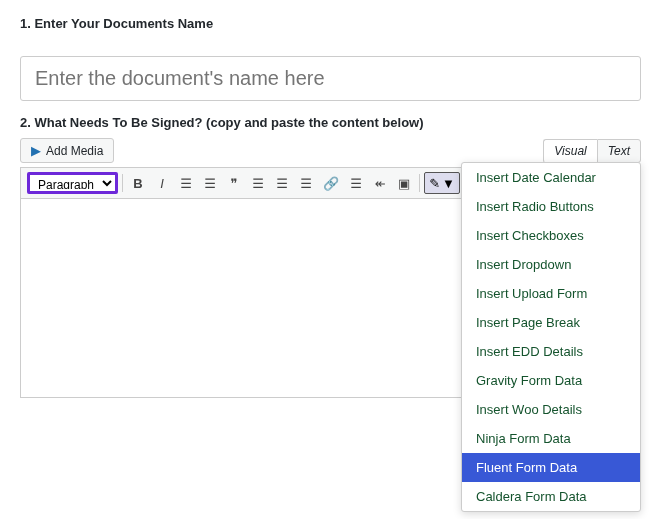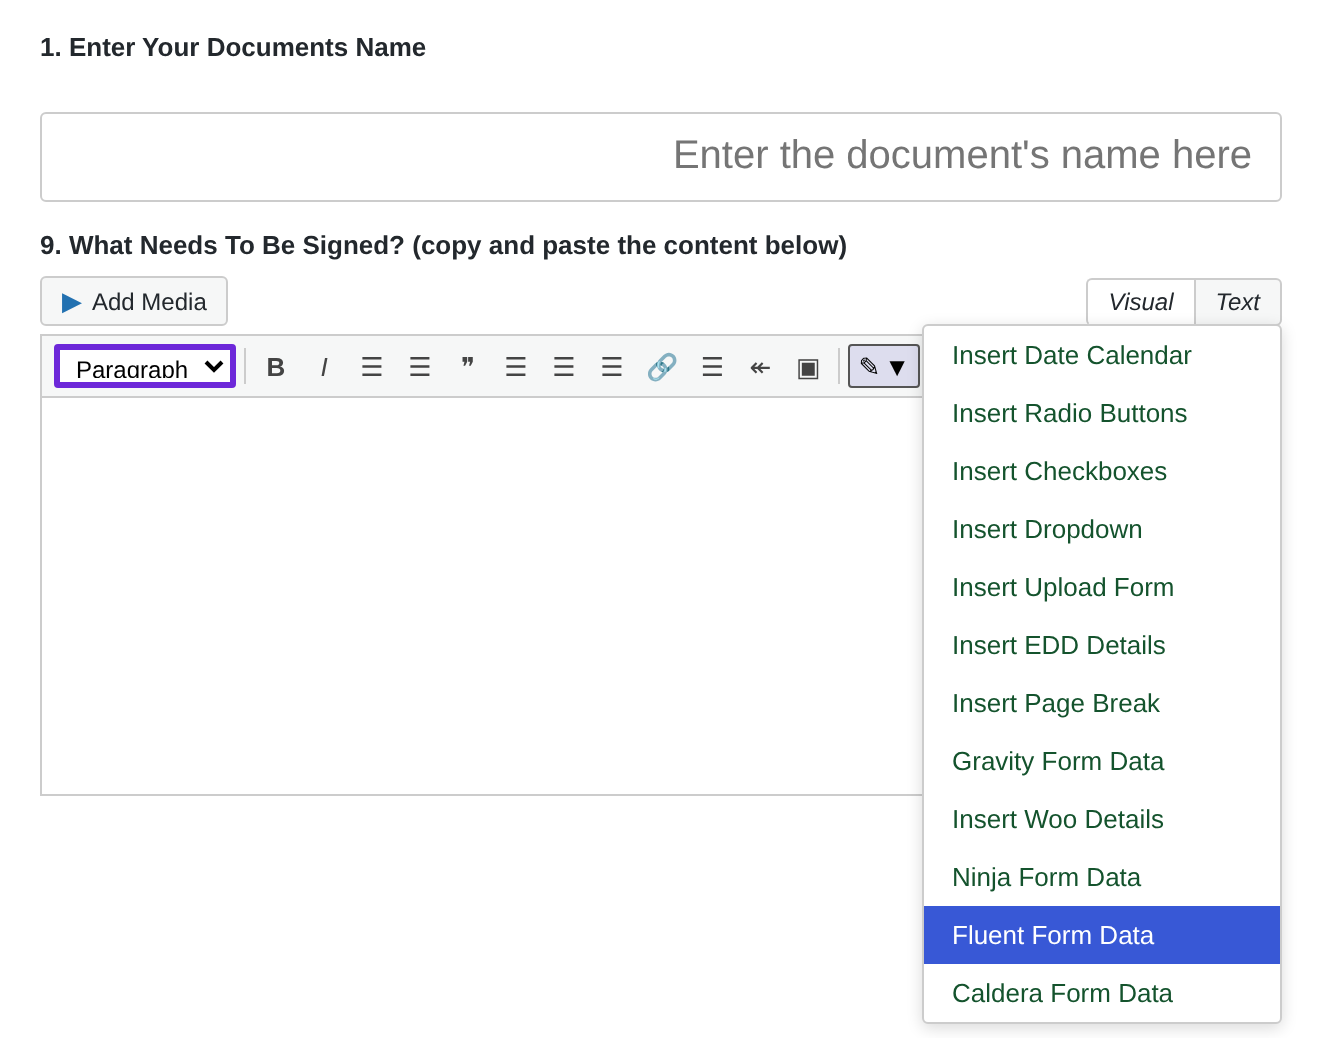--- a/index.html
+++ b/index.html
@@ -28,21 +28,20 @@
     .doc-name-input {
       width: 100%;
       padding: 10px 14px;
       font-size: 20px;
       color: #aaa;
       border: 1px solid #ccc;
       border-radius: 3px;
       margin-bottom: 14px;
       outline: none;
       background: #fff;
-      text-align: right;
     }
     .section-label2 {
       font-size: 13px;
       font-weight: 600;
       margin-bottom: 8px;
       color: #23282d;
     }
     .editor-top-bar {
       display: flex;
       justify-content: space-between;
@@ -170,21 +169,21 @@
 </head>
 <body>
 
 <div class="page-wrapper">
 
   
   <div class="section-label">1. Enter Your Documents Name</div>
   <input class="doc-name-input" type="text" placeholder="Enter the document's name here" style="">
 
   
-  <div class="section-label2">9. What Needs To Be Signed? (copy and paste the content below)</div>
+  <div class="section-label2">2. What Needs To Be Signed? (copy and paste the content below)</div>
 
   
   <div class="editor-top-bar">
     <button class="add-media-btn">
       <span class="media-icon">▶</span>
       <span>Add Media</span>
     </button>
     <div class="visual-text-tabs">
       <button class="vt-tab active">Visual</button>
       <button class="vt-tab">Text</button>
@@ -243,22 +242,22 @@
   
   <div class="editor-area"></div>
 
   
   <div class="dropdown-menu" id="dropdown-menu">
       <div class="dropdown-item">Insert Date Calendar</div>
       <div class="dropdown-item">Insert Radio Buttons</div>
       <div class="dropdown-item">Insert Checkboxes</div>
       <div class="dropdown-item">Insert Dropdown</div>
       <div class="dropdown-item">Insert Upload Form</div>
+      <div class="dropdown-item">Insert Page Break</div>
       <div class="dropdown-item">Insert EDD Details</div>
-      <div class="dropdown-item">Insert Page Break</div>
       <div class="dropdown-item">Gravity Form Data</div>
       <div class="dropdown-item">Insert Woo Details</div>
       <div class="dropdown-item">Ninja Form Data</div>
       <div class="dropdown-item highlighted">Fluent Form Data</div>
       <div class="dropdown-item">Caldera Form Data</div>
     </div>
 
 </div>
 
 </body></html>

